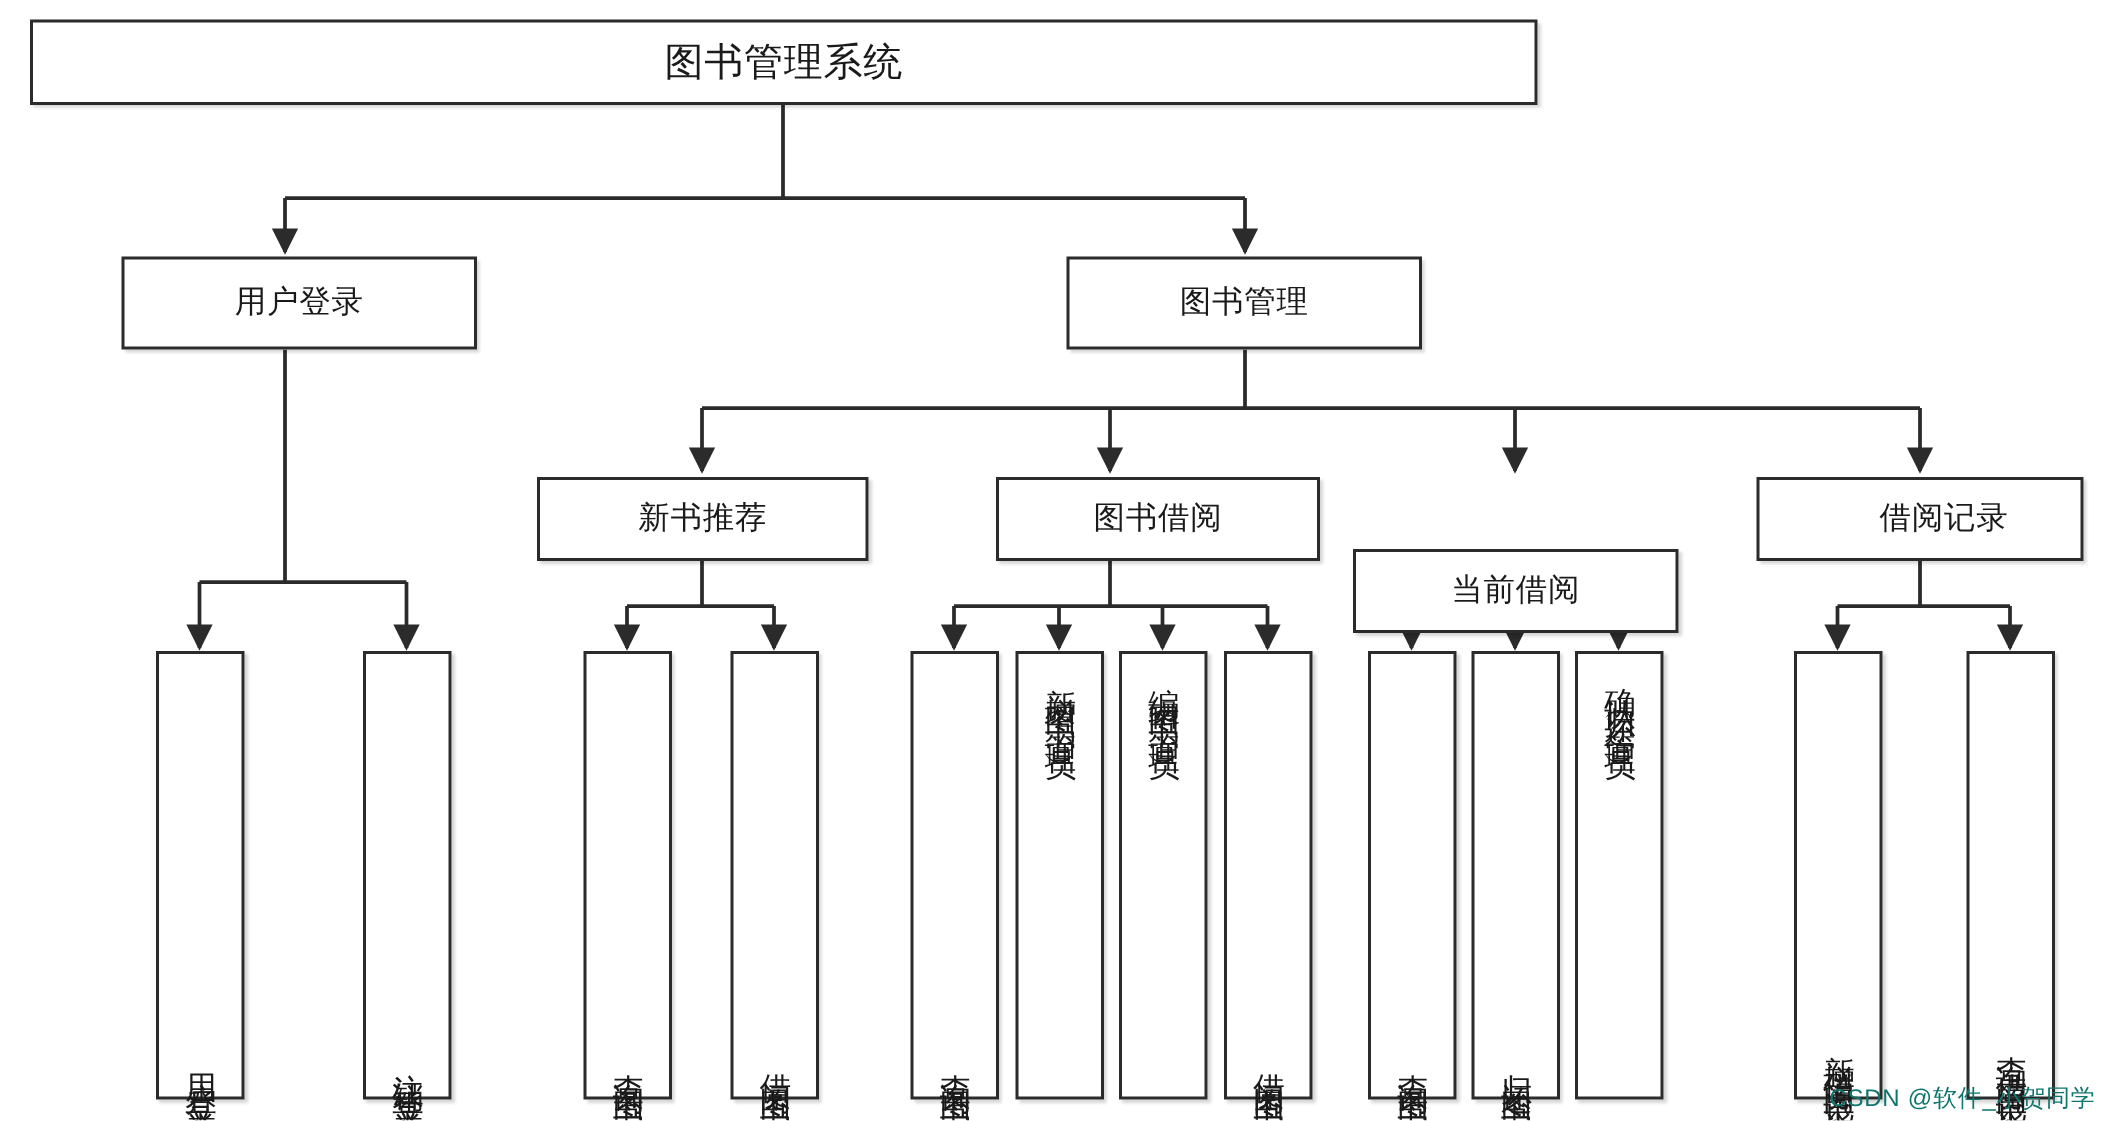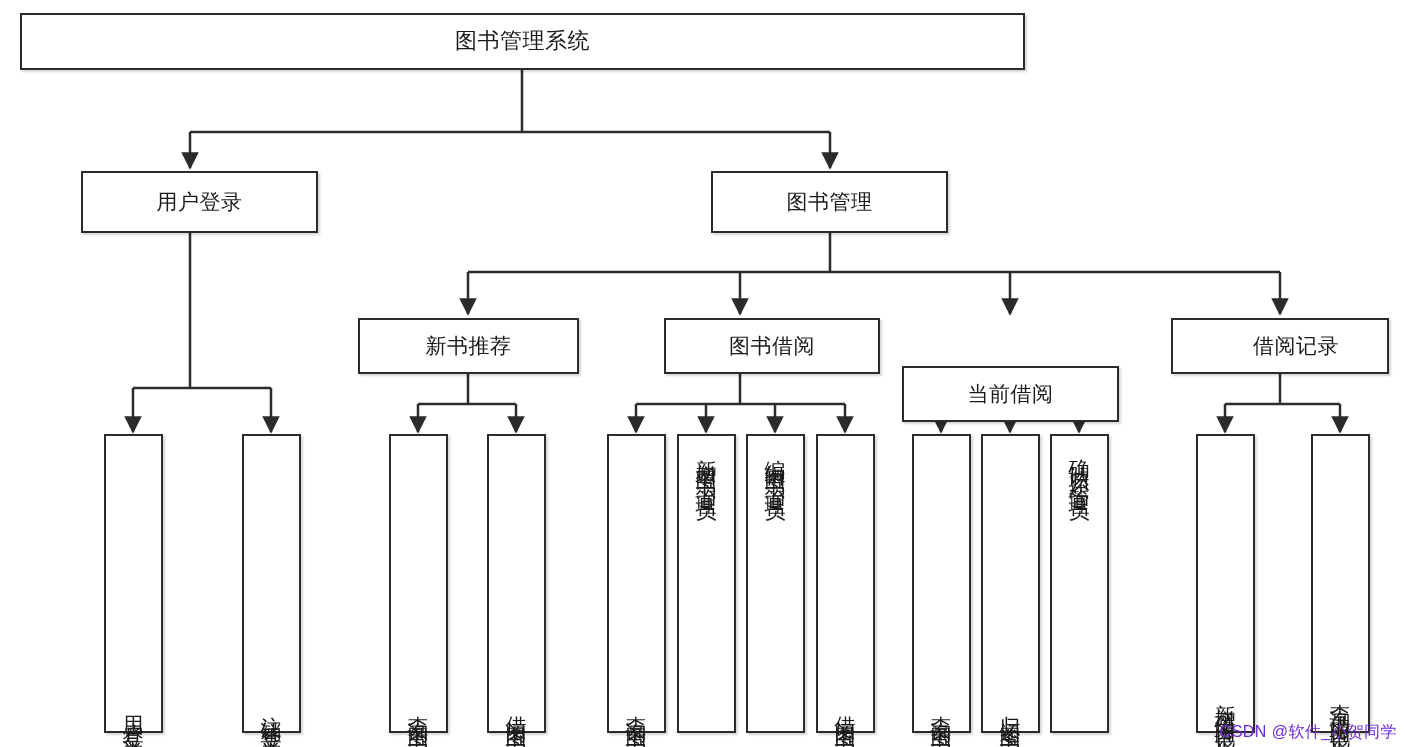--- a/index.html
+++ b/index.html
@@ -43,21 +43,21 @@
     display: block;
     text-align: center;
     line-height: 1.12;
     white-space: nowrap;
   }
   
   .node.horiz .label {
     font-size: 21px;
     letter-spacing: 0.5px;
   }
-  .node.root .label { font-size: 22px; }
+  .node.root .label { font-size: 26px; }
 
   
   .node.vert {
     align-items: flex-end;
     justify-content: center;
     padding-bottom: 8px;
   }
   .node.vert.top-anchored {
     align-items: flex-start;
     padding-bottom: 0;
@@ -70,21 +70,21 @@
     line-height: 1;
     letter-spacing: 6px;
     white-space: nowrap;
   }
   
   #watermark {
     position: absolute;
     right: 8px;
     bottom: 4px;
     font-size: 16px;
-    color: #6d28d9;
+    color: #0f766e;
     letter-spacing: 0.5px;
     user-select: none;
     white-space: nowrap;
   }
 </style>
 </head>
 <body>
 
 <div id="canvas">
 

